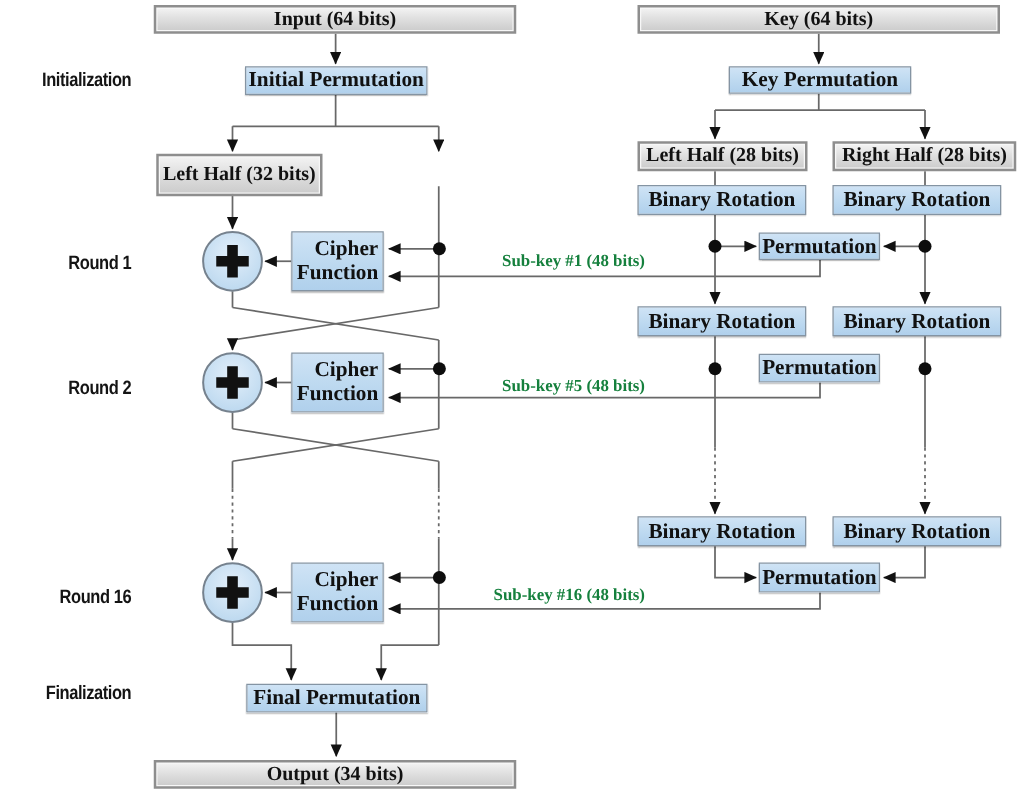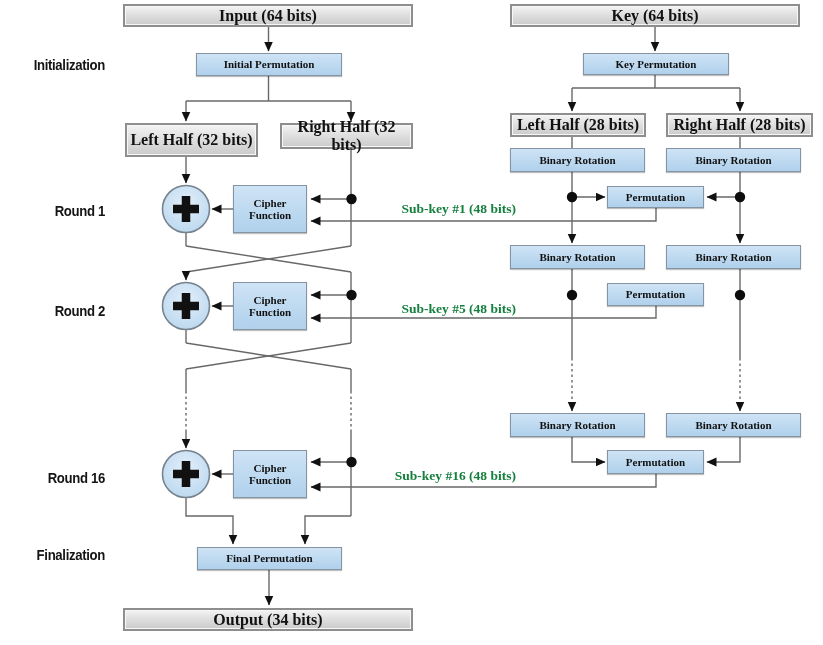--- a/index.html
+++ b/index.html
@@ -15,21 +15,22 @@
   .gbox{
     border:2px solid #8e8e8e;
     background:linear-gradient(180deg,#f4f4f4 0%,#e2e2e2 40%,#cbcbcb 100%);
     box-shadow:inset 0 0 0 1px #f7f7f7;
     font-size:16px;
   }
   .bbox{
     border:1.5px solid #8494a3;
     background:linear-gradient(180deg,#cfe3f5 0%,#bdd9f0 55%,#b0d0ec 100%);
     box-shadow:0 1px 1px rgba(0,0,0,0.25);
-    font-size:11px;
+    font-size:17px;
+    text-align:right;
   }
   .stage{
     position:absolute;z-index:2;left:5px;width:100px;text-align:right;
     font-family:"Liberation Sans","DejaVu Sans",sans-serif;
     font-weight:bold;font-size:15.5px;color:#141414;letter-spacing:-0.4px;
     transform:scaleX(.85);transform-origin:100% 50%;white-space:nowrap;
   }
   .subkey{
     position:absolute;z-index:2;left:386px;width:130px;text-align:right;
     font-weight:bold;font-size:13.5px;color:#15803d;white-space:nowrap;
@@ -138,21 +139,20 @@
 
   <div class="stage" style="top:56px">Initialization</div>
   <div class="stage" style="top:202px">Round 1</div>
   <div class="stage" style="top:302px">Round 2</div>
   <div class="stage" style="top:469px">Round 16</div>
   <div class="stage" style="top:546px">Finalization</div>
 
   <div class="box gbox" style="left:123px;top:4px;width:290px;height:23px">Input (64 bits)</div>
   <div class="box bbox" style="left:196px;top:53px;width:146px;height:23px">Initial Permutation</div>
   <div class="box gbox" style="left:125px;top:123px;width:133px;height:34px">Left Half (32 bits)</div>
-  <div class="box gbox" style="left:280px;top:123px;width:133px;height:26px">Right Half (32 bits)</div>
   <div class="box bbox" style="left:233px;top:185px;width:74px;height:48px;padding:0 6px">Cipher Function</div>
   <div class="box bbox" style="left:233px;top:282px;width:74px;height:48px;padding:0 6px">Cipher Function</div>
   <div class="box bbox" style="left:233px;top:450px;width:74px;height:48px;padding:0 6px">Cipher Function</div>
   <div class="box bbox" style="left:197px;top:547px;width:145px;height:23px">Final Permutation</div>
   <div class="box gbox" style="left:123px;top:608px;width:290px;height:23px">Output (34 bits)</div>
 
   <div class="box gbox" style="left:510px;top:4px;width:290px;height:23px">Key (64 bits)</div>
   <div class="box bbox" style="left:583px;top:53px;width:146px;height:22px">Key Permutation</div>
   <div class="box gbox" style="left:510px;top:113px;width:136px;height:24px">Left Half (28 bits)</div>
   <div class="box gbox" style="left:666px;top:113px;width:147px;height:24px">Right Half (28 bits)</div>

